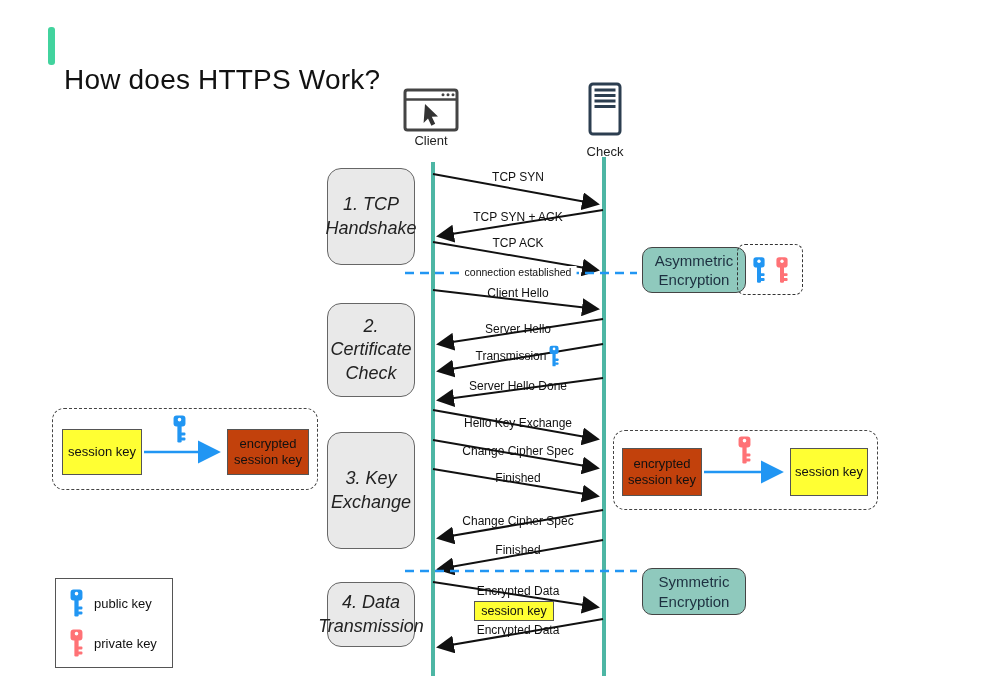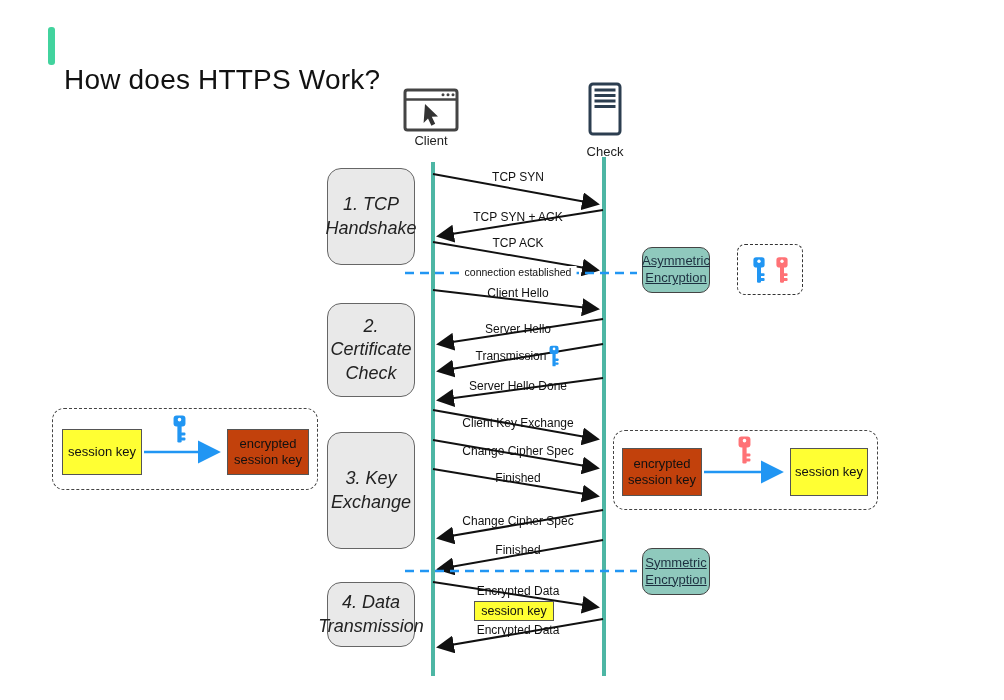--- a/index.html
+++ b/index.html
@@ -34,24 +34,24 @@
   .msg.small { font-size:10.5px; background:#fff; padding:0 5px; }
   .msg.with-key { display:flex; align-items:center; gap:1px; }
   
   .chip { border:1.5px solid #555; display:flex; align-items:center; justify-content:center;
     text-align:center; font-size:13px; color:#111; line-height:1.2; }
   .chip.yellow { background:#ffff33; }
   .chip.orange { background:#c2410c; }
   .session-chip { position:absolute; left:514px; top:601px; transform:translateX(-50%);
     width:80px; height:20px; background:#ffff33; border:1px solid #555;
     font-size:12.5px; display:flex; align-items:center; justify-content:center; }
-  .enc-note { position:absolute; left:642px; width:68px; background:#8fc9bd;
+  .enc-note { position:absolute; left:642px; width:104px; background:#8fc9bd;
     border:1.5px solid #444; border-radius:10px; display:flex; align-items:center;
-    justify-content:center; text-align:center; font-size:13px; color:#1d3040;
-    line-height:1.3; padding:4px;text-decoration:underline; }
+    justify-content:center; text-align:center; font-size:15px; color:#1d3040;
+    line-height:1.3; padding:4px; }
   .dashed-group { position:absolute; border:1.6px dashed #444; border-radius:12px; }
   .keypair-box { position:absolute; left:737px; top:244px; width:66px; height:51px;
     border:1.6px dashed #333; border-radius:8px; display:flex; align-items:center;
     justify-content:center; gap:7px; }
   
   .legend { position:absolute; left:55px; top:578px; width:118px; height:90px;
     border:1.5px solid #555; background:#fff; display:flex; flex-direction:column;
     justify-content:center; gap:10px; padding-left:12px; }
   .legend-row { display:flex; align-items:center; gap:9px; font-size:13px; color:#111; }
   .overlay { position:absolute; left:0; top:0; }
@@ -143,31 +143,31 @@
   <div class="msg small" style="top:266px;">connection established</div>
   <div class="msg" style="top:286px;">Client Hello</div>
   <div class="msg" style="top:322px;">Server Hello</div>
   <div class="msg with-key" style="top:345px;">
     <span>Transmission</span>
     <svg class="key-blue" width="13" height="22" viewBox="0 0 20 34">
         <use href="#key-shape"></use>
       </svg>
   </div>
   <div class="msg" style="top:379px;">Server Hello Done</div>
-  <div class="msg" style="top:416px;">Client Key Exchange</div>
+  <div class="msg" style="top:416px;">Hello Key Exchange</div>
   <div class="msg" style="top:444px;">Change Cipher Spec</div>
   <div class="msg" style="top:471px;">Finished</div>
   <div class="msg" style="top:514px;">Change Cipher Spec</div>
   <div class="msg" style="top:543px;">Finished</div>
   <div class="msg" style="top:584px;">Encrypted Data</div>
   <div class="session-chip">session key</div>
   <div class="msg" style="top:623px;">Encrypted Data</div>
 
   <div class="enc-note" style="top:247px; height:46px;">Asymmetric Encryption</div>
-  <div class="enc-note" style="top:548px; height:47px;">Symmetric Encryption</div>
+  <div class="enc-note" style="top:568px; height:47px;">Symmetric Encryption</div>
 
   <div class="keypair-box">
     <svg class="key-blue" width="16" height="28" viewBox="0 0 20 34">
         <use href="#key-shape"></use>
       </svg>
     <svg class="key-pink" width="16" height="28" viewBox="0 0 20 34">
         <use href="#key-shape"></use>
       </svg>
   </div>
 
@@ -186,14 +186,28 @@
     <div class="chip orange abs" style="left:8px; top:17px; width:80px; height:48px;">encrypted session key</div>
     <svg class="abs" style="left:0; top:0;" width="262" height="77" viewBox="0 0 262 77">
       <line x1="90" y1="41" x2="166" y2="41" stroke="#2196f3" stroke-width="2.6" marker-end="url(#ahb)"></line>
     </svg>
     <svg class="key-pink abs" style="left:122px; top:4px;" width="17" height="30" viewBox="0 0 20 34">
         <use href="#key-shape"></use>
       </svg>
     <div class="chip yellow abs" style="left:176px; top:17px; width:78px; height:48px;">session key</div>
   </div>
 
+  <div class="legend">
+    <div class="legend-row">
+      <svg class="key-blue" width="17" height="30" viewBox="0 0 20 34">
+          <use href="#key-shape"></use>
+        </svg>
+      <span>public key</span>
+    </div>
+    <div class="legend-row">
+      <svg class="key-pink" width="17" height="30" viewBox="0 0 20 34">
+          <use href="#key-shape"></use>
+        </svg>
+      <span>private key</span>
+    </div>
+  </div>
 
 </div>
 
 </body></html>

